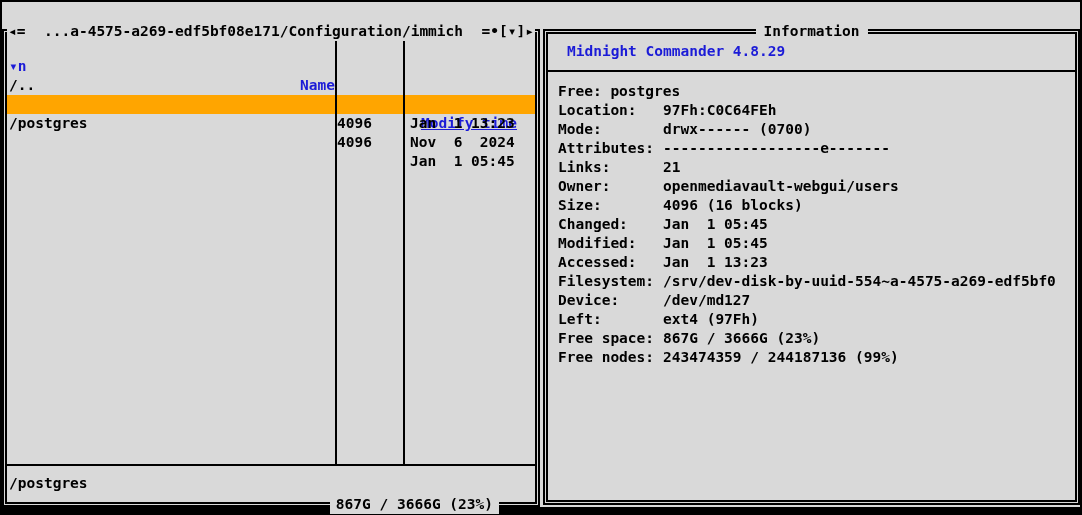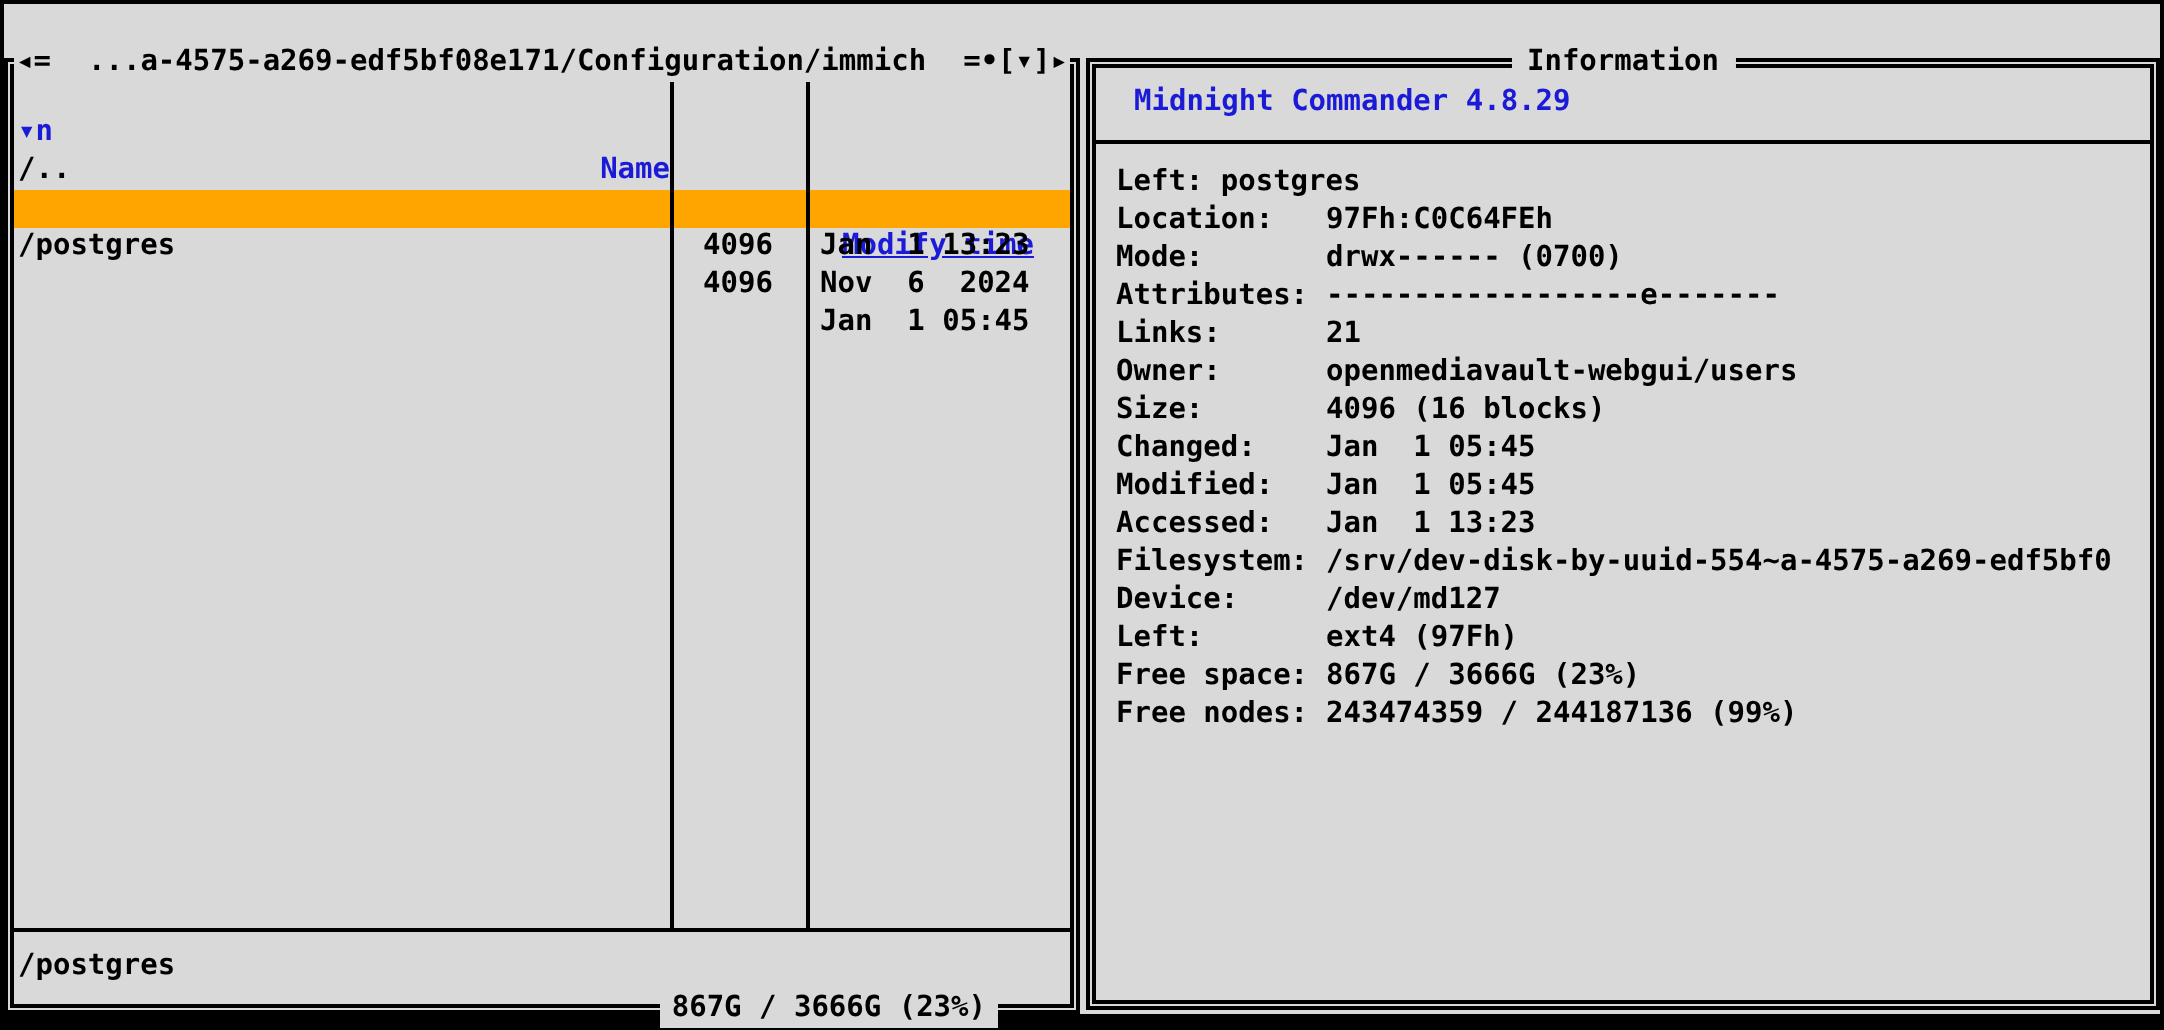--- a/index.html
+++ b/index.html
@@ -37,21 +37,21 @@
   #col-sep-1 { left:328px; }
   #col-sep-2 { left:396px; }
   .hdr-row, .file-row { position:relative; height:19px; white-space:pre; }
   .hdr-row { margin-top:4px; color:#1b1bd7; }
   .hdr-sort { position:absolute; left:2px; }
   .hdr-name { position:absolute; left:0; width:328px; text-align:right; }
   .hdr-size { position:absolute; left:330px; width:66px; text-align:center; }
   .hdr-mtime{ position:absolute; left:398px; width:128px; text-align:center;text-decoration:underline; }
   .file-row.selected { background:#ffa500; }
   .cell-name  { position:absolute; left:2px; width:326px; overflow:hidden; }
-  .cell-size  { position:absolute; left:330px; width:64px; text-align:center; }
+  .cell-size  { position:absolute; left:330px; width:64px; text-align:left; }
   .cell-mtime { position:absolute; left:403px; width:123px; }
   
   #mini-sep { position:absolute; left:0; right:0; bottom:36px; height:2px; background:#000; }
   #mini-status { position:absolute; left:2px; bottom:9px; height:19px; white-space:pre; }
   #free-space-label {
     position:absolute; right:36px; bottom:-12px; height:19px;
     background:#d9d9d9; padding:0 6px; white-space:pre; z-index:3;
   }
   
   #mc-version { margin:8px 0 0 19px; color:#1b1bd7; white-space:pre; }
@@ -112,21 +112,21 @@
     <div id="mini-status">/postgres</div>
     <div id="free-space-label">867G / 3666G (23%)</div>
   </div>
 
   <div id="right-panel" class="panel">
 
     <div id="right-panel-title" class="panel-title">Information</div>
 
     <div id="mc-version">Midnight Commander 4.8.29</div>
     <div id="info-sep"></div>
-    <div id="file-line">Left: postgres</div>
+    <div id="file-line">Free: postgres</div>
 
     <div class="info-field">
       <span class="info-label">Location:</span>
       <span class="info-value">97Fh:C0C64FEh</span>
     </div>
     <div class="info-field">
       <span class="info-label">Mode:</span>
       <span class="info-value">drwx------ (0700)</span>
     </div>
     <div class="info-field">

